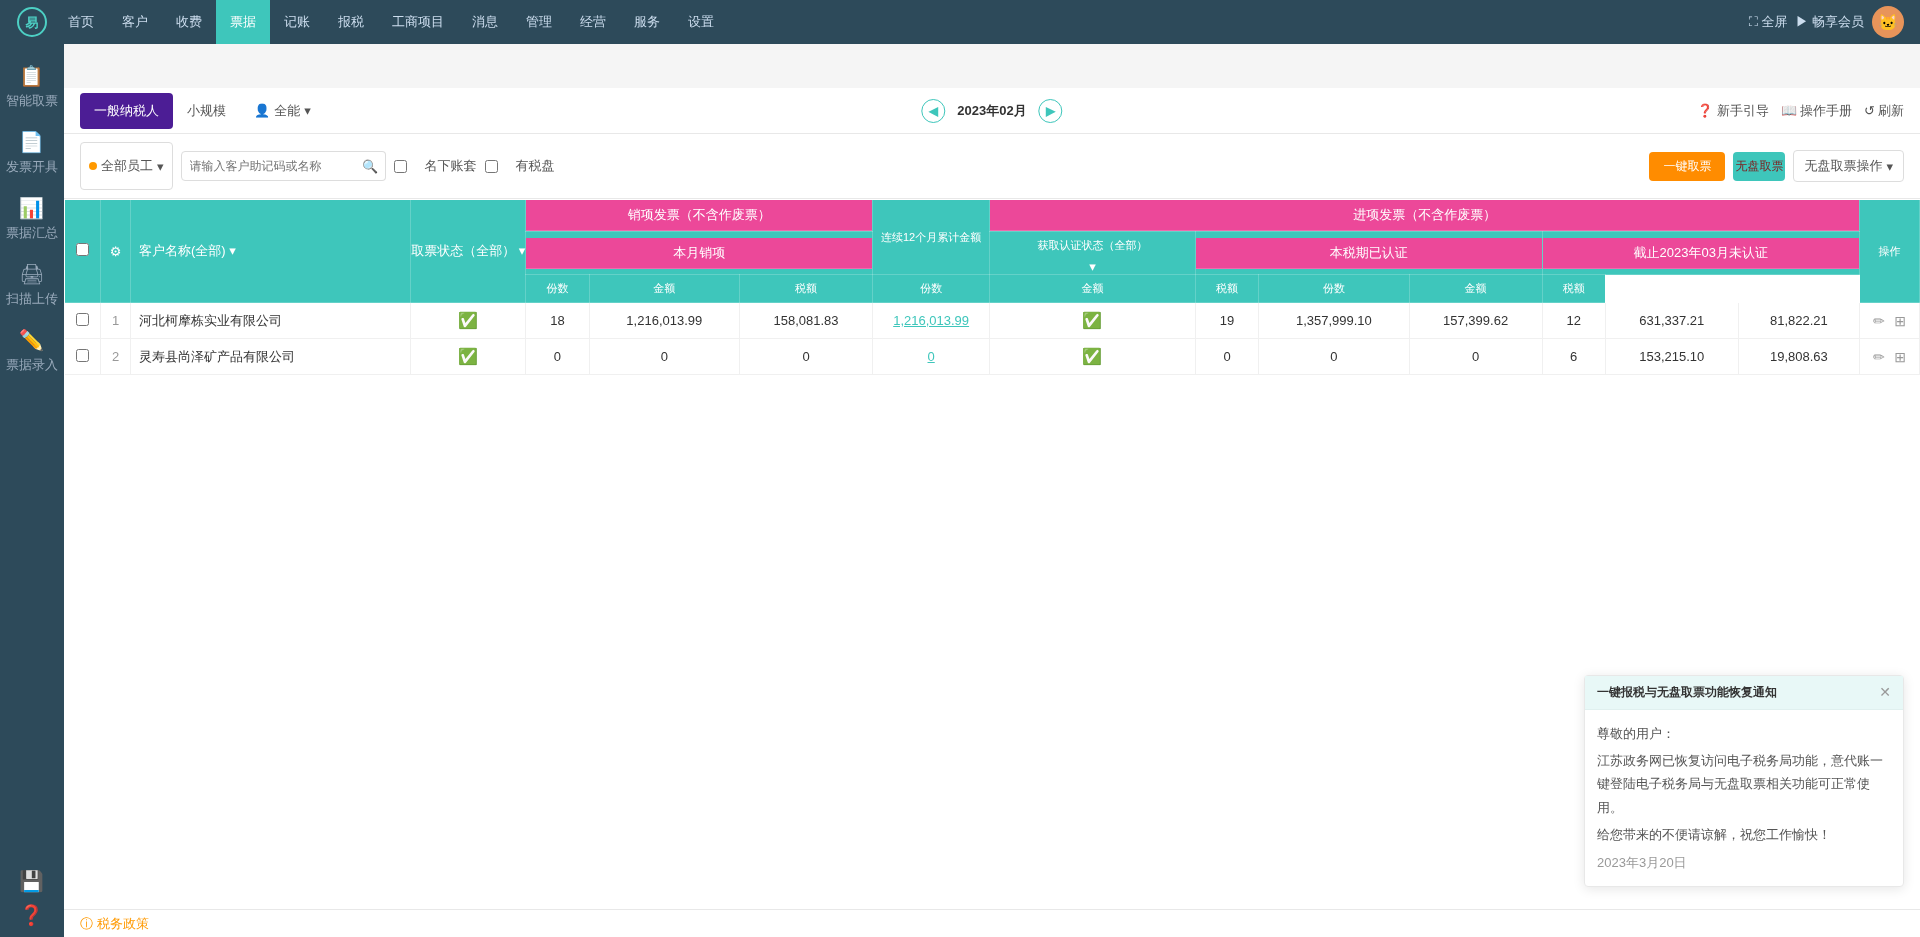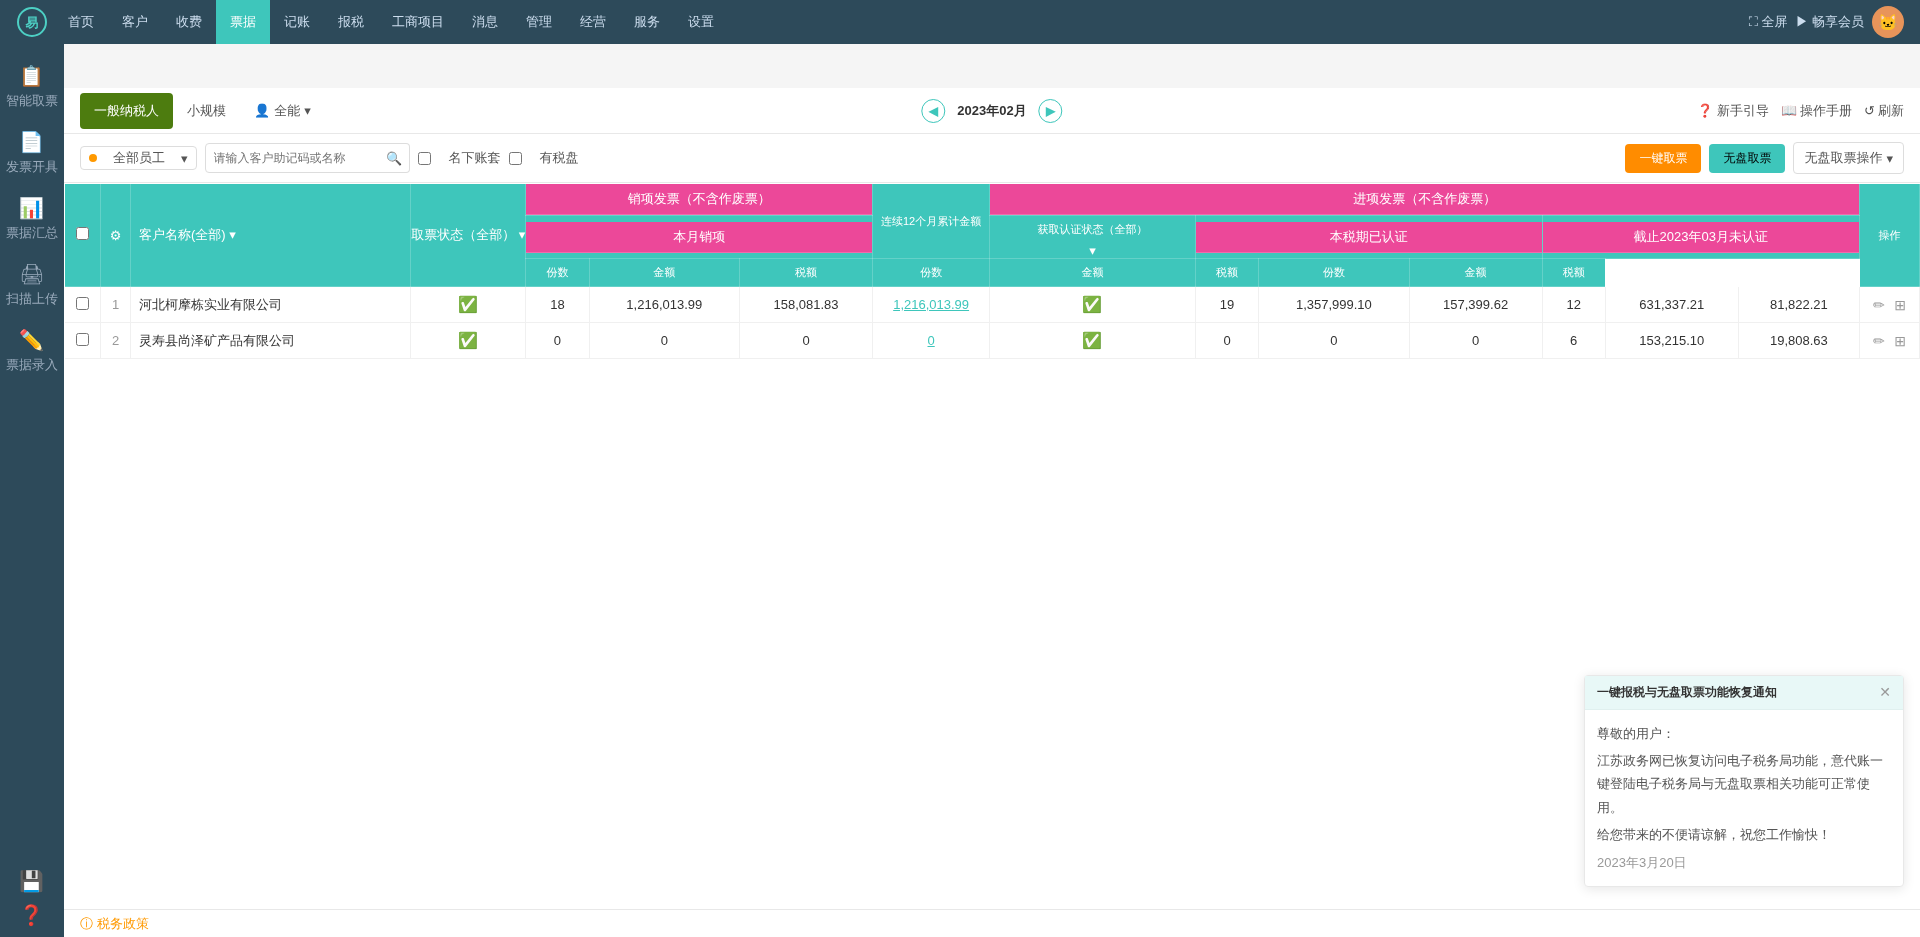--- a/index.html
+++ b/index.html
@@ -109,21 +109,21 @@
       cursor: pointer;
       border-radius: 4px 4px 0 0;
       font-size: 13px;
       color: #555;
       display: flex;
       align-items: center;
       gap: 4px;
       height: 36px;
     }
     .sub-tab.active {
-      background: #4d7c0f;
+      background: #4c1d95;
       color: #fff;
       border-radius: 4px;
       font-family: Liberation Serif, serif;
     }
     .sub-tabs-right {
       margin-left: auto;
       display: flex;
       align-items: center;
       gap: 12px;
       color: #555;
@@ -164,22 +164,22 @@
     }
     .filter-select {
       border: 1px solid #ddd;
       border-radius: 4px;
       padding: 4px 8px;
       font-size: 12px;
       background: #fff;
       cursor: pointer;
       display: flex;
       align-items: center;
-      gap: 16px;
-      height: 24px;
+      gap: 4px;
+      height: 48px;
       color: #555;
     }
     .filter-select .dot { width: 8px; height: 8px; border-radius: 50%; background: #f90; flex-shrink: 0; }
     .search-icon-btn {
       width: 30px; height: 30px;
       border: 1px solid #ddd;
       border-left: none;
       border-radius: 0 4px 4px 0;
       background: #fff;
       cursor: pointer;
@@ -207,24 +207,24 @@
       border: none;
       border-radius: 4px;
       padding: 6px 14px;
       cursor: pointer;
       font-size: 12px;
       white-space: nowrap;
       margin-left: 12px;
     }
     .btn-teal {
       background: #3ec6bb;
-      color: #000000;
+      color: #7f1d1d;
       border: none;
       border-radius: 4px;
-      padding: 6px 14px;
+      padding: 6px 2px;
       cursor: pointer;
       font-size: 12px;
       white-space: nowrap;
     }
     .btn-outline {
       background: #fff;
       color: #555;
       border: 1px solid #ddd;
       border-radius: 4px;
       padding: 6px 10px;

